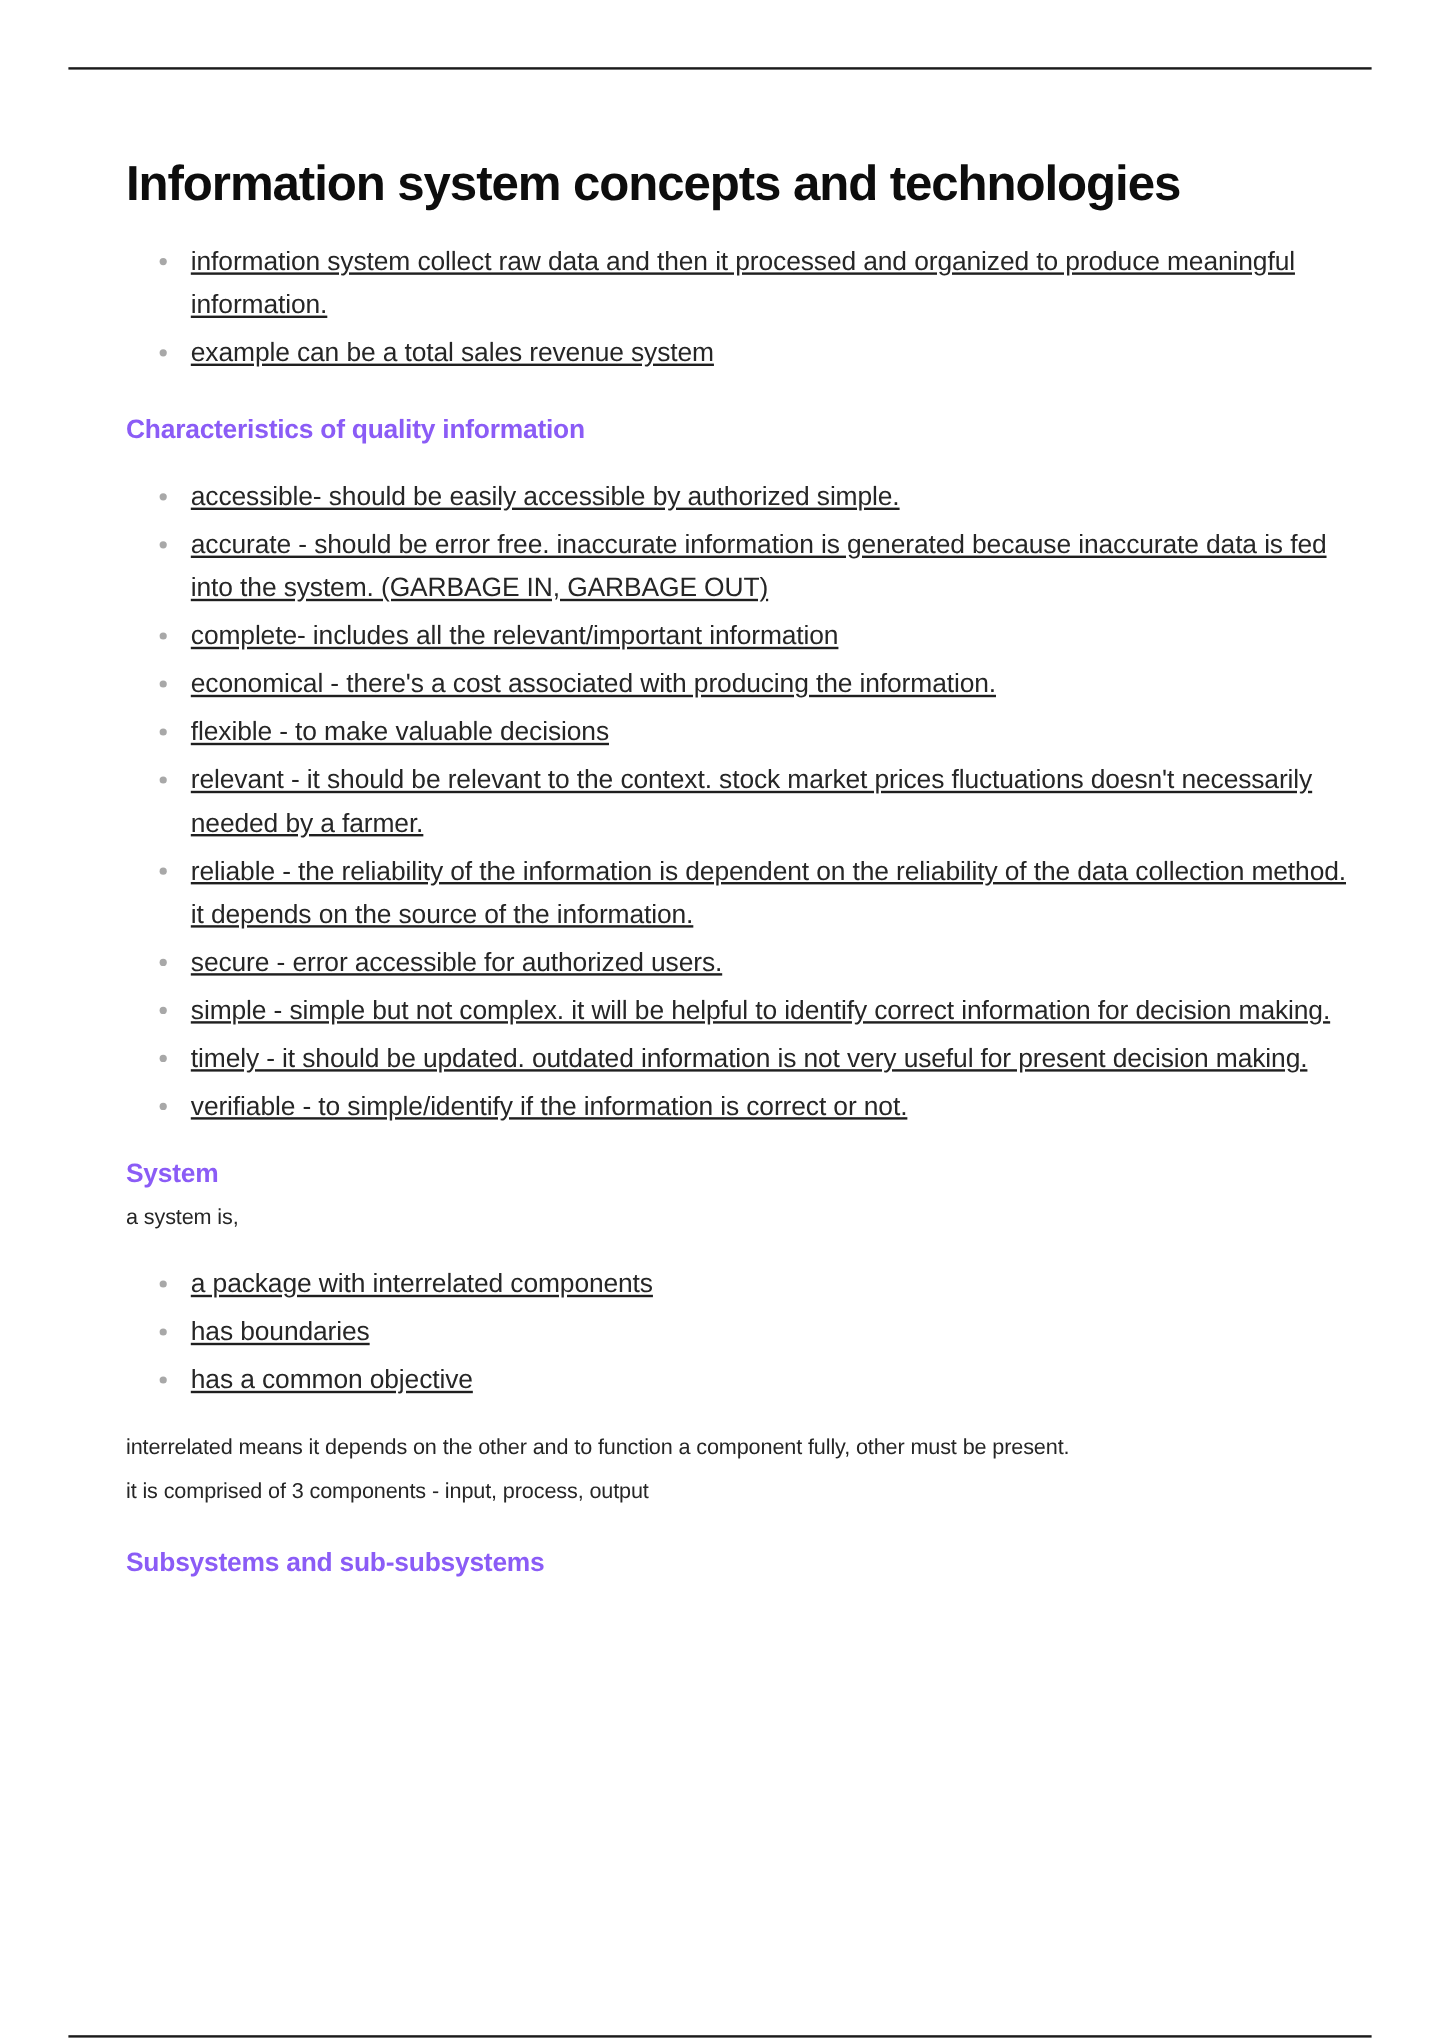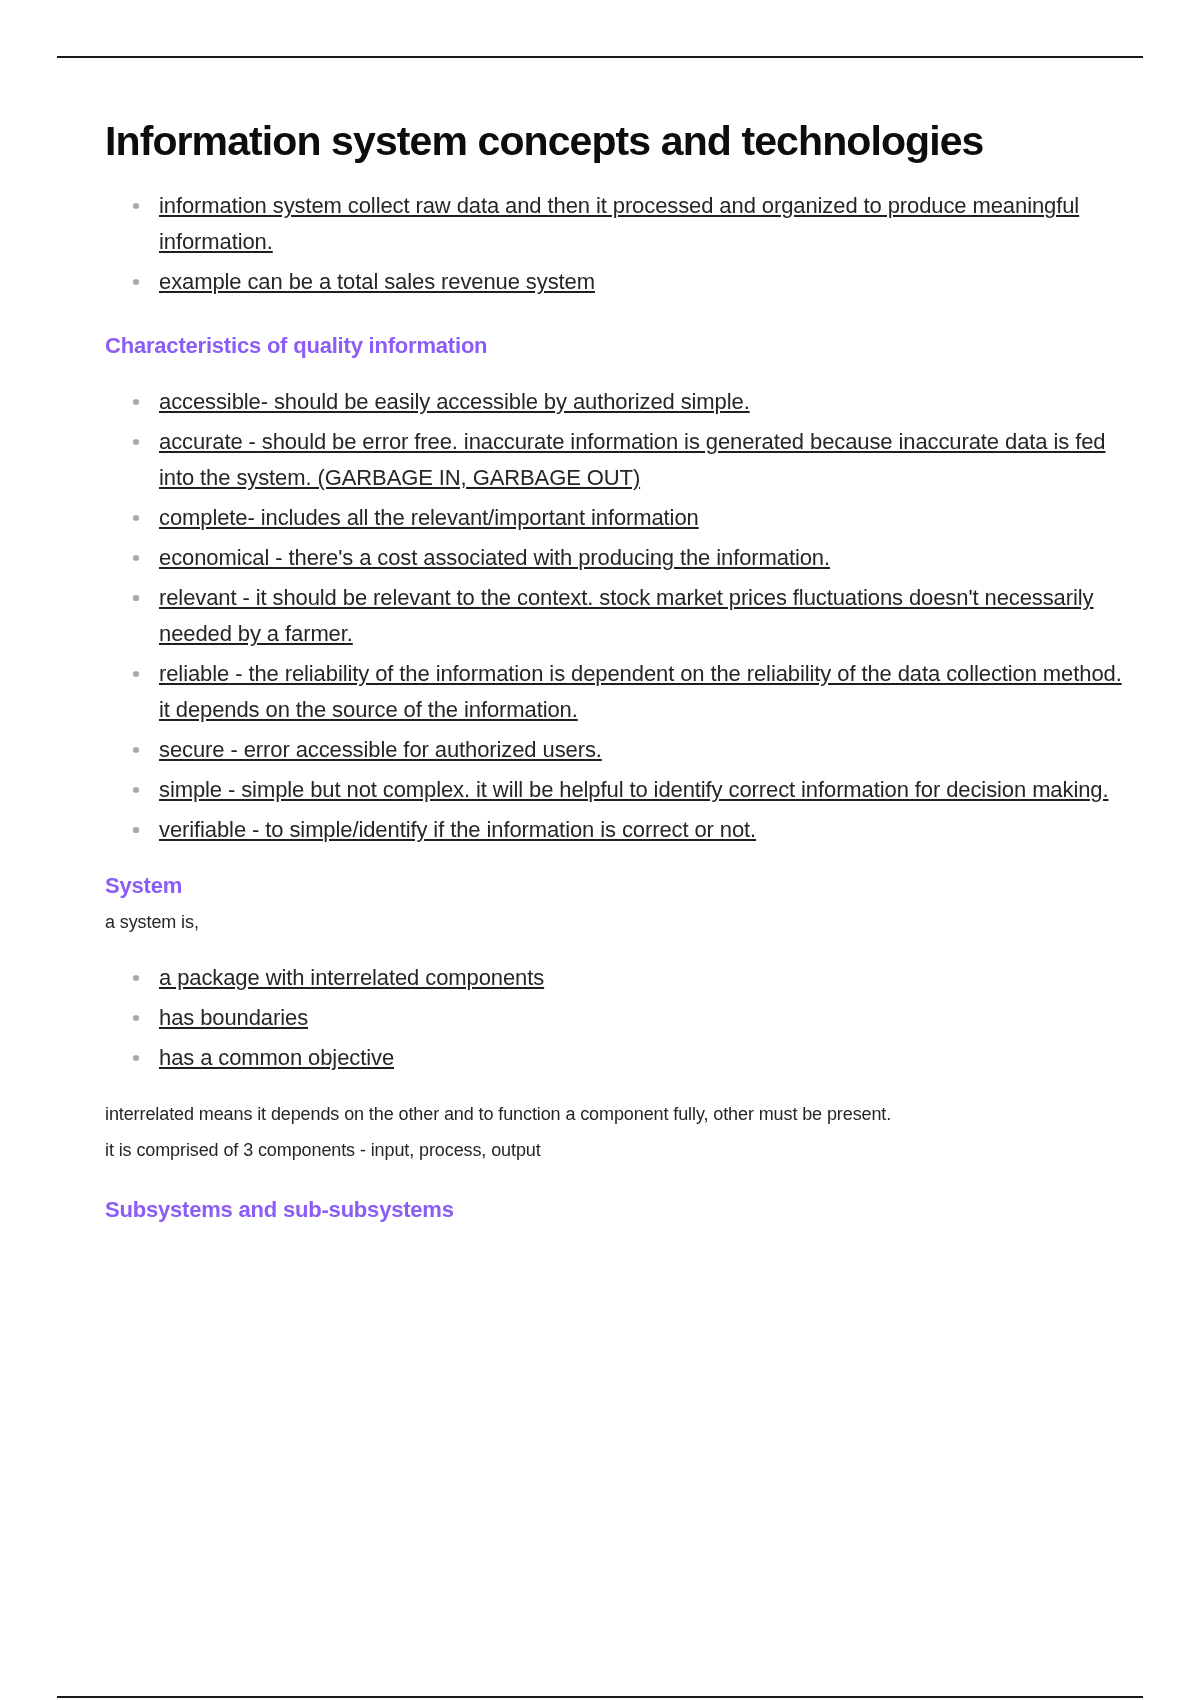--- a/index.html
+++ b/index.html
@@ -7,21 +7,21 @@
       width: 1200px; height: 1700px; position: relative; overflow: hidden;
       font-family: "Liberation Sans", "DejaVu Sans", sans-serif;
       color: #1f1f1f;
     }
     .rule {
       position: absolute; left: 57px; width: 1086px; height: 2px; background: #1a1a1a;
     }
     .rule.top { top: 56px; }
     .rule.bottom { top: 1696px; }
     .page {
-      position: absolute; left: 105px; top: 116px; width: 1020px;
+      position: absolute; left: 105px; top: 128px; width: 1020px;
     }
     h1 {
       margin: 0 0 22px 0;
       font-size: 41px; line-height: 50px; font-weight: 700; letter-spacing: -0.9px;
       color: #0d0d0d;
     }
     ul { list-style: none; margin: 0; padding: 0 0 0 54px; text-decoration: underline; }
     li {
       position: relative; font-size: 22px; line-height: 36px; margin-bottom: 4px;
       color: #262626; letter-spacing: -0.1px;
@@ -53,26 +53,26 @@
 
   <div class="gap-md"></div>
   <div class="h3">Characteristics of quality information</div>
   <div style="height:20px"></div>
 
   <ul>
     <li><span class="dot"></span><span>accessible- should be easily accessible by authorized simple.</span></li>
     <li><span class="dot"></span><span>accurate - should be error free. inaccurate information is generated because inaccurate data is fed into the system. (GARBAGE IN, GARBAGE OUT)</span></li>
     <li><span class="dot"></span><span>complete- includes all the relevant/important information</span></li>
     <li><span class="dot"></span><span>economical - there's a cost associated with producing the information.</span></li>
-    <li><span class="dot"></span></li>
+    <li><span class="dot"></span><span>flexible - to make valuable decisions</span></li>
     <li><span class="dot"></span><span>relevant - it should be relevant to the context. stock market prices fluctuations doesn't necessarily needed by a farmer.</span></li>
     <li><span class="dot"></span><span>reliable - the reliability of the information is dependent on the reliability of the data collection method. it depends on the source of the information.</span></li>
     <li><span class="dot"></span><span>secure - error accessible for authorized users.</span></li>
     <li><span class="dot"></span><span>simple - simple but not complex. it will be helpful to identify correct information for decision making.</span></li>
-    <li><span class="dot"></span></li>
+    <li><span class="dot"></span><span>timely - it should be updated. outdated information is not very useful for present decision making.</span></li>
     <li><span class="dot"></span><span>verifiable - to simple/identify if the information is correct or not.</span></li>
   </ul>
 
   <div class="gap-sm"></div>
   <div class="h3">System</div>
   <div class="para">a system is,</div>
   <div style="height:20px"></div>
 
   <ul>
     <li><span class="dot"></span><span>a package with interrelated components</span></li>

